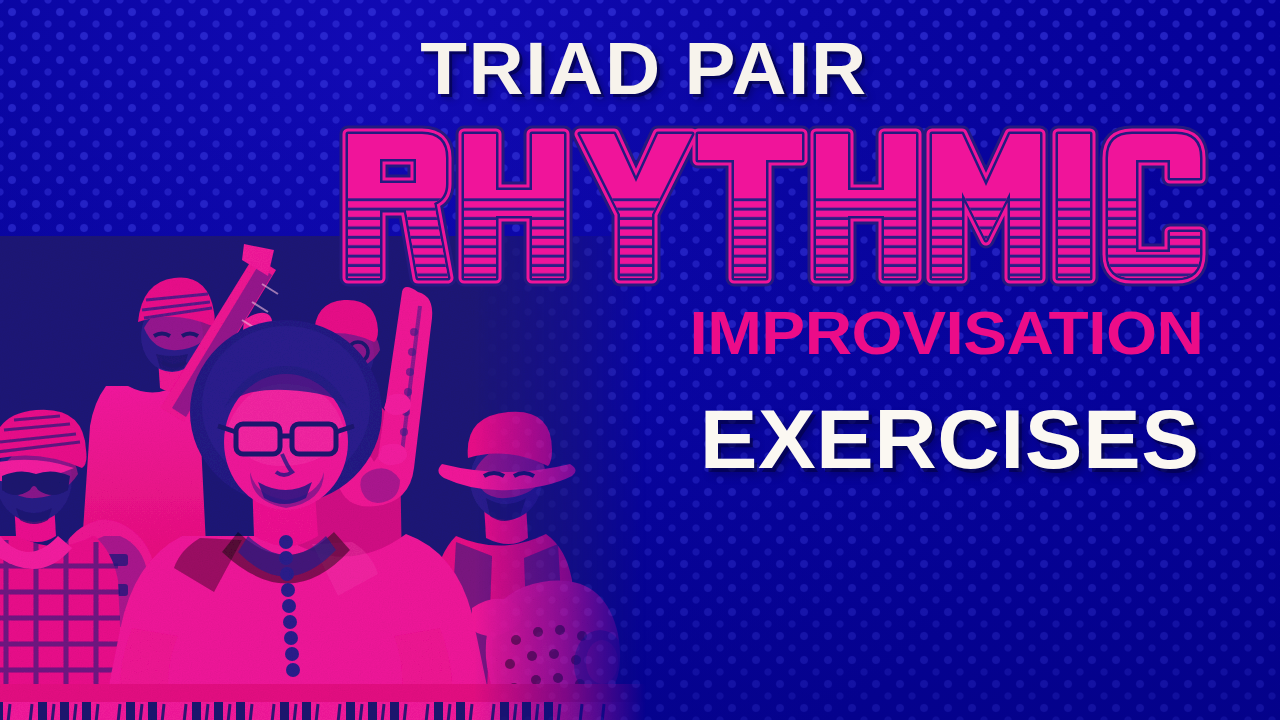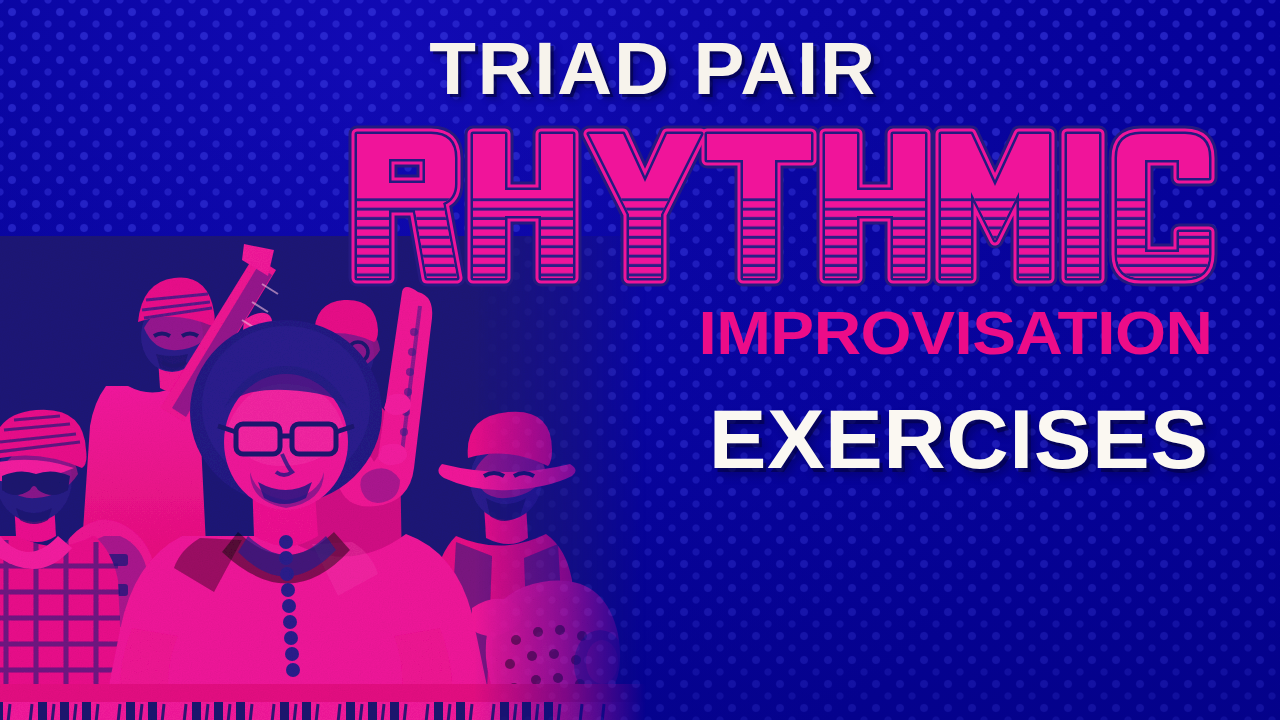--- a/index.html
+++ b/index.html
@@ -47,21 +47,21 @@
     width:660px; height:484px;
     overflow:hidden;
     -webkit-mask-image:linear-gradient(90deg,#000 0%,#000 74%,rgba(0,0,0,.55) 88%,rgba(0,0,0,0) 100%);
             mask-image:linear-gradient(90deg,#000 0%,#000 74%,rgba(0,0,0,.55) 88%,rgba(0,0,0,0) 100%);
   }
   .collage svg{ display:block; width:100%; height:100%; }
 
   
   .titlewrap{
     position:absolute;
-    left:13px; top:0; width:1096px; height:720px;
+    left:4px; top:0; width:1096px; height:720px;
     pointer-events:none;
   }
 
   .kicker{
     position:absolute;
     left:0; top:31px; width:1280px;
     text-align:center;
     font-size:75px;
     font-weight:bold;
     letter-spacing:1.5px;

